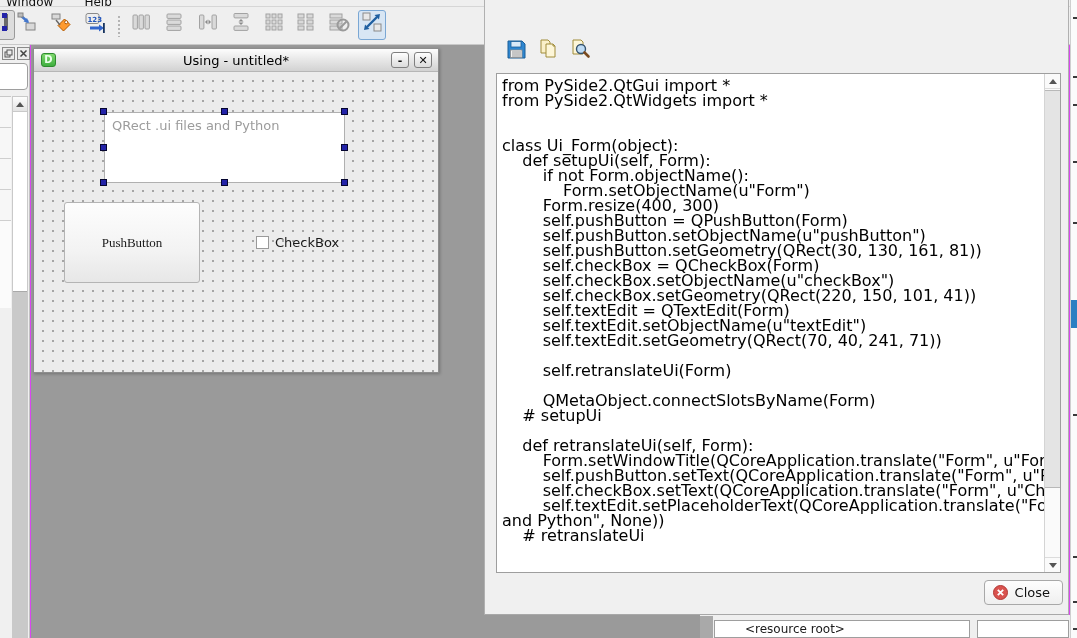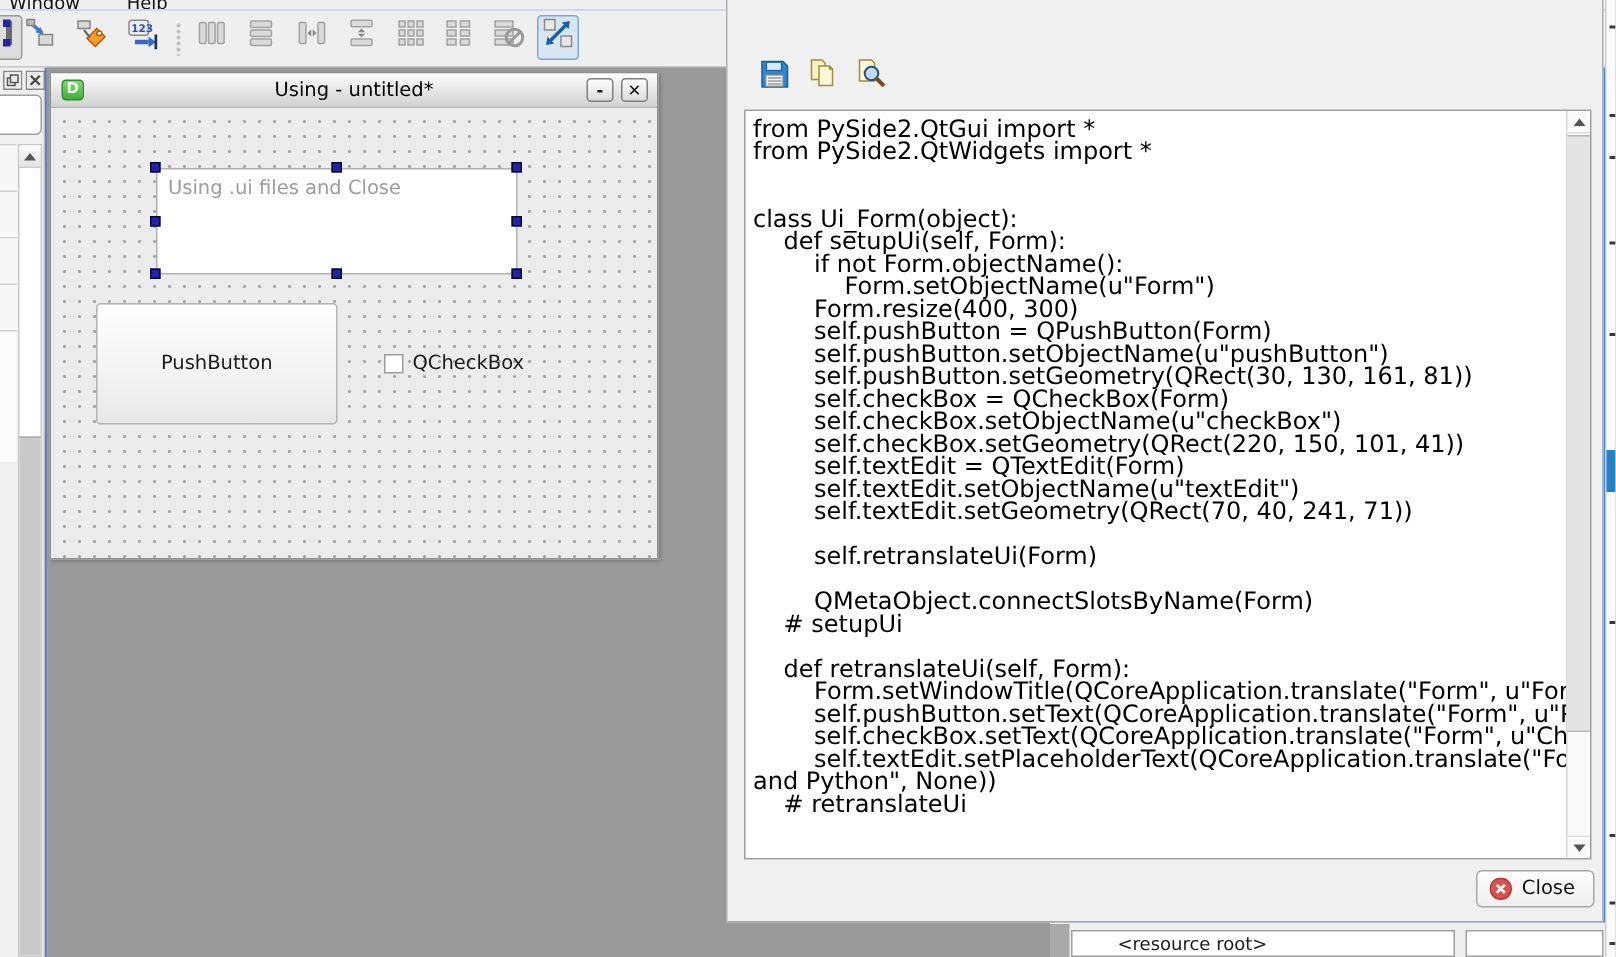--- a/index.html
+++ b/index.html
@@ -1,20 +1,20 @@
 <!DOCTYPE html>
 <html><head>
 <meta charset="utf-8">
 <style>
   * { box-sizing: border-box; margin: 0; padding: 0; }
   html,body { background:#ffffff; }
   .screen {
     position: relative; width: 1077px; height: 638px; overflow: hidden;
     font-family: "DejaVu Sans", "Liberation Sans", sans-serif;
-    background: #3b82f6; color:#1a1a1a;
+    background: #d946ef; color:#1a1a1a;
   }
   
   .menubar { position:absolute; left:0; top:0; width:1077px; height:7px; background:#efefef;
              border-bottom:1px solid #d6d6d6; overflow:hidden; }
   .menu-item { position:relative; top:-9px; display:inline-block; font-size:12px;
                text-decoration:underline; color:#111; }
   .menu-item.m1 { margin-left:6px; } .menu-item.m2 { margin-left:26px; }
   
   .toolbar { position:absolute; left:0; top:7px; width:1077px; height:38px; background:#efefef;
              border-bottom:1px solid #c8c8c8; }
@@ -60,24 +60,24 @@
             background:linear-gradient(#fefefe,#dcdcdc); font-size:11px; font-weight:bold; color:#111;
             display:flex; align-items:center; justify-content:center; line-height:1; }
   .fw-btn.min { right:29px; } .fw-btn.cls { right:6px; }
   .fw-canvas { position:absolute; left:0; top:23px; right:0; bottom:0; background:#ececec;
                background-image:radial-gradient(#a6a6a6 0.8px, transparent 1.2px);
                background-size:10px 10px; background-position:4px 4px; }
   .qtextedit { position:absolute; left:70px; top:40px; width:241px; height:71px; background:#ffffff;
                border:1px solid #b0b0b0; }
   .qtextedit .ph { display:block; padding:5px 7px; font-size:13px; color:#9c9c9c; }
   .handle { position:absolute; width:7px; height:7px; background:#2323a8; border:1px solid #060630; }
-  .qpushbutton { position:absolute; left:30px; top:130px; width:161px; height:81px;
+  .qpushbutton { position:absolute; left:30px; top:130px; width:136px; height:81px;
                  border:1px solid #b4b4b4; border-radius:3px;
                  background:linear-gradient(#fdfdfd,#f3f3f3 60%,#e7e7e7); font-size:13px; color:#1a1a1a;
-                 display:flex; align-items:center; justify-content:center; }
+                 display:flex; align-items:center; justify-content:center;font-family:Liberation Serif, serif; }
   .qcheckbox { position:absolute; left:220px; top:150px; width:101px; height:41px;
                display:flex; align-items:center; }
   .cb-box { width:13px; height:13px; background:#fff; border:1px solid #9a9a9a; margin-left:2px; }
   .cb-label { margin-left:6px; font-size:13px; }
   
   .res-panel { position:absolute; left:700px; top:615px; width:377px; height:23px; background:#efefef; }
   .res-grayblock { position:absolute; left:0; top:1px; width:13px; height:22px; background:#a9a9a9; }
   .res-box1 { position:absolute; left:14px; top:5px; width:256px; height:18px; background:#fff;
               border:1px solid #9e9e9e; font-size:12px; }
   .res-box1 .lbl { position:absolute; left:30px; top:1px; }
@@ -275,34 +275,34 @@
 
   <div class="form-window">
     <div class="fw-titlebar">
       <span class="fw-icon">D</span>
       <span class="fw-title">Using - untitled*</span>
       <span class="fw-btn min">-</span>
       <span class="fw-btn cls">✕</span>
     </div>
     <div class="fw-canvas">
       <div class="qtextedit">
-        <span class="ph">Using .ui files and Close</span>
+        <span class="ph">QRect .ui files and Python</span>
       </div>
       <div class="handle" style="left:66px;top:36px;"></div>
       <div class="handle" style="left:187px;top:36px;"></div>
       <div class="handle" style="left:307px;top:36px;"></div>
       <div class="handle" style="left:66px;top:72px;"></div>
       <div class="handle" style="left:307px;top:72px;"></div>
       <div class="handle" style="left:66px;top:107px;"></div>
       <div class="handle" style="left:187px;top:107px;"></div>
       <div class="handle" style="left:307px;top:107px;"></div>
       <div class="qpushbutton">PushButton</div>
       <div class="qcheckbox">
         <span class="cb-box"></span>
-        <span class="cb-label">QCheckBox</span>
+        <span class="cb-label">CheckBox</span>
       </div>
     </div>
   </div>
 
   <div class="res-panel">
     <div class="res-grayblock"></div>
     <div class="res-box1">
       <span class="lbl">&lt;resource root&gt;</span>
     </div>
     <div class="res-box2"></div>

